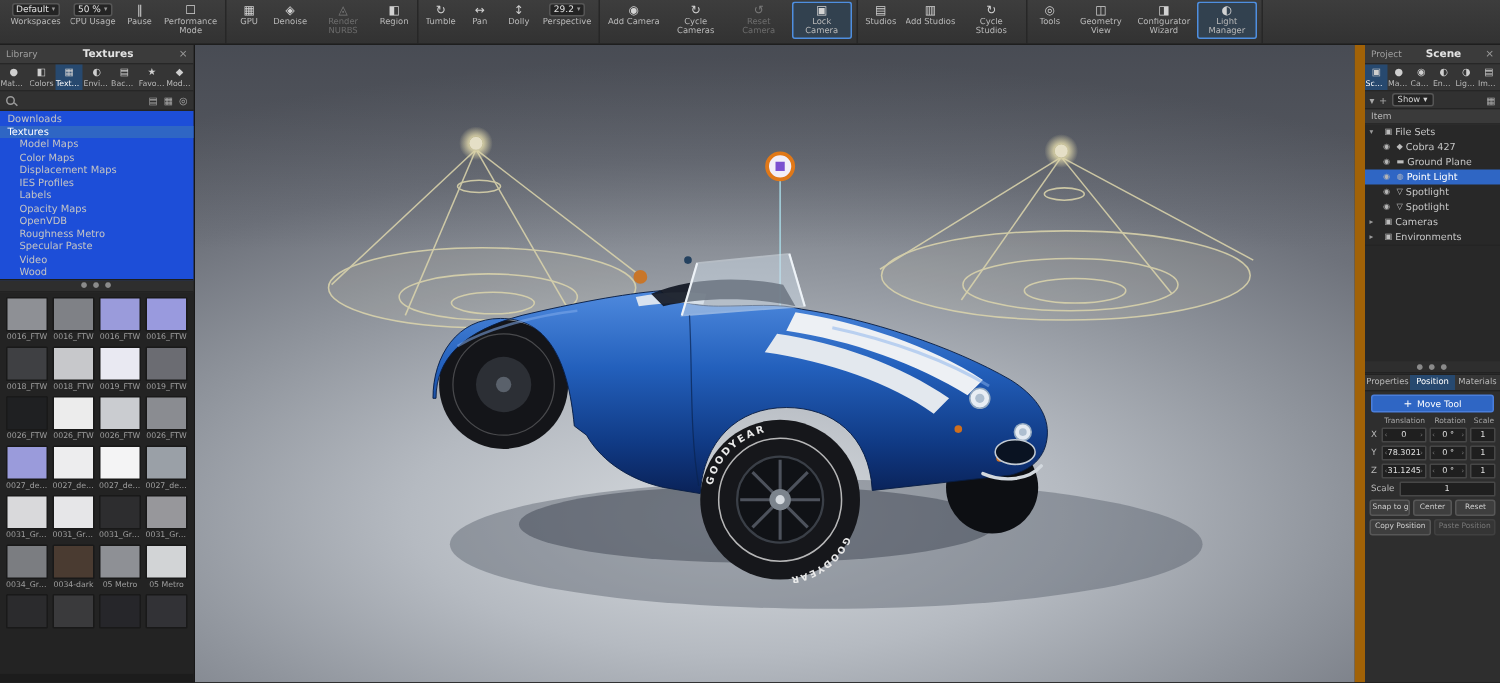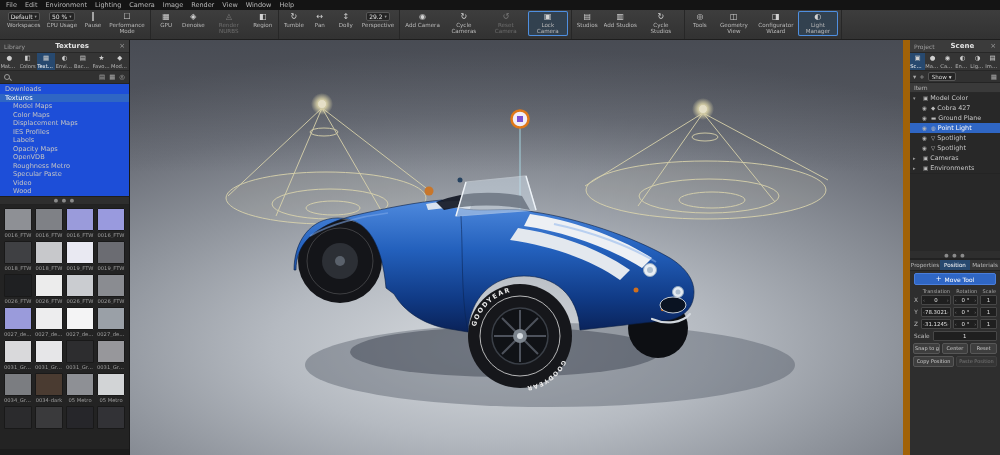--- a/index.html
+++ b/index.html
@@ -106,32 +106,20 @@
   .btnrow{display:flex;gap:2px;padding:1px 3px;flex:none}
   .pbtn{flex:1;min-width:0;height:11px;background:#3e3e3e;border:1px solid #575757;border-radius:2px;color:#ccc;font-size:5px;line-height:9px;overflow:hidden;white-space:nowrap;padding:0 1px;cursor:pointer;font-family:inherit}
   .pbtn.disabled{opacity:.45}
   .pbottom{flex:1;background:#2e2e2e}
 </style>
 </head>
 <body>
 
 <div class="app">
 
-  <div class="menubar">
-    <span class="menu-item">File</span>
-      <span class="menu-item">Edit</span>
-      <span class="menu-item">Environment</span>
-      <span class="menu-item">Lighting</span>
-      <span class="menu-item">Camera</span>
-      <span class="menu-item">Image</span>
-      <span class="menu-item">Render</span>
-      <span class="menu-item">View</span>
-      <span class="menu-item">Window</span>
-      <span class="menu-item">Help</span>
-  </div>
 
   <div class="toolbar">
     <div class="tgroup">
 
         <div class="titem">
 
           <span class="tvalbox">
             <span class="tval">Default</span>
             <span class="caret">▾</span>
           </span>
@@ -712,21 +700,21 @@
       </div>
       <div class="itemheader">
         <span>Item</span>
       </div>
       <div class="ptree">
 
           <div class="prow">
             <span class="arrow">▾</span>
             <span class="eye"></span>
             <span class="glyph">▣</span>
-            <span class="plabel">Model Color</span>
+            <span class="plabel">File Sets</span>
           </div>
 
           <div class="prow indent">
             <span class="arrow"></span>
             <span class="eye">◉</span>
             <span class="glyph">◆</span>
             <span class="plabel">Cobra 427</span>
           </div>
 
           <div class="prow indent">

